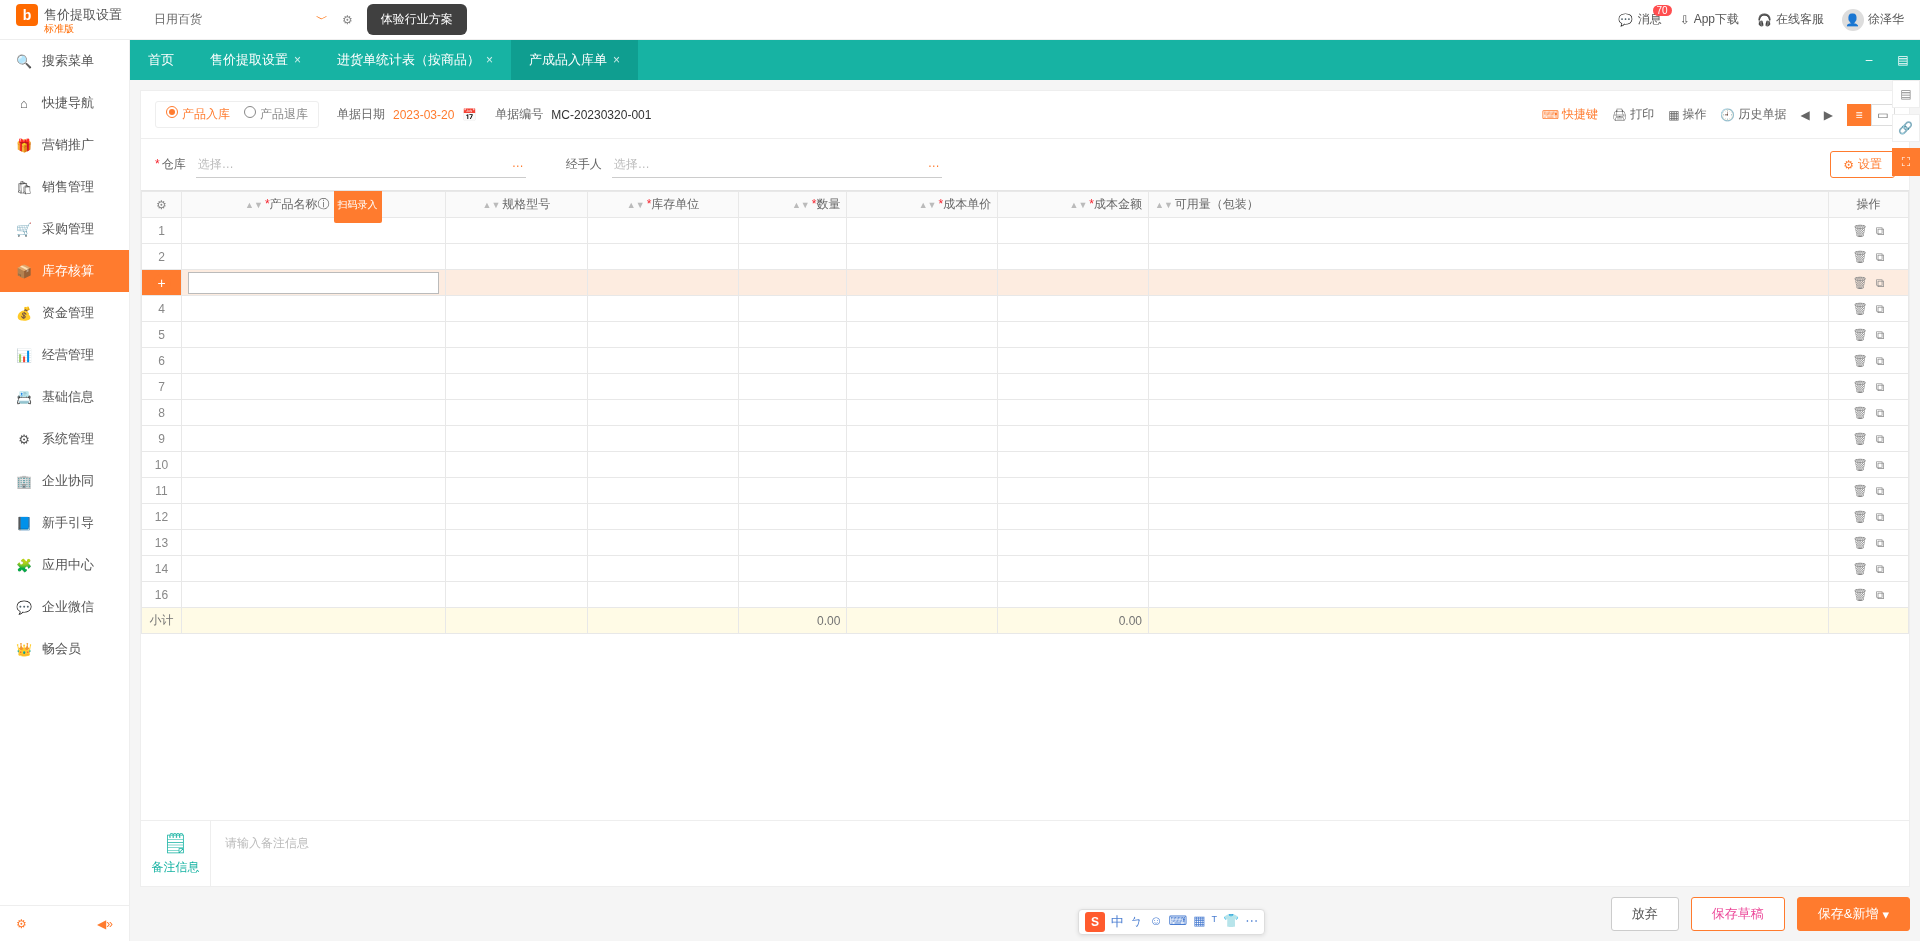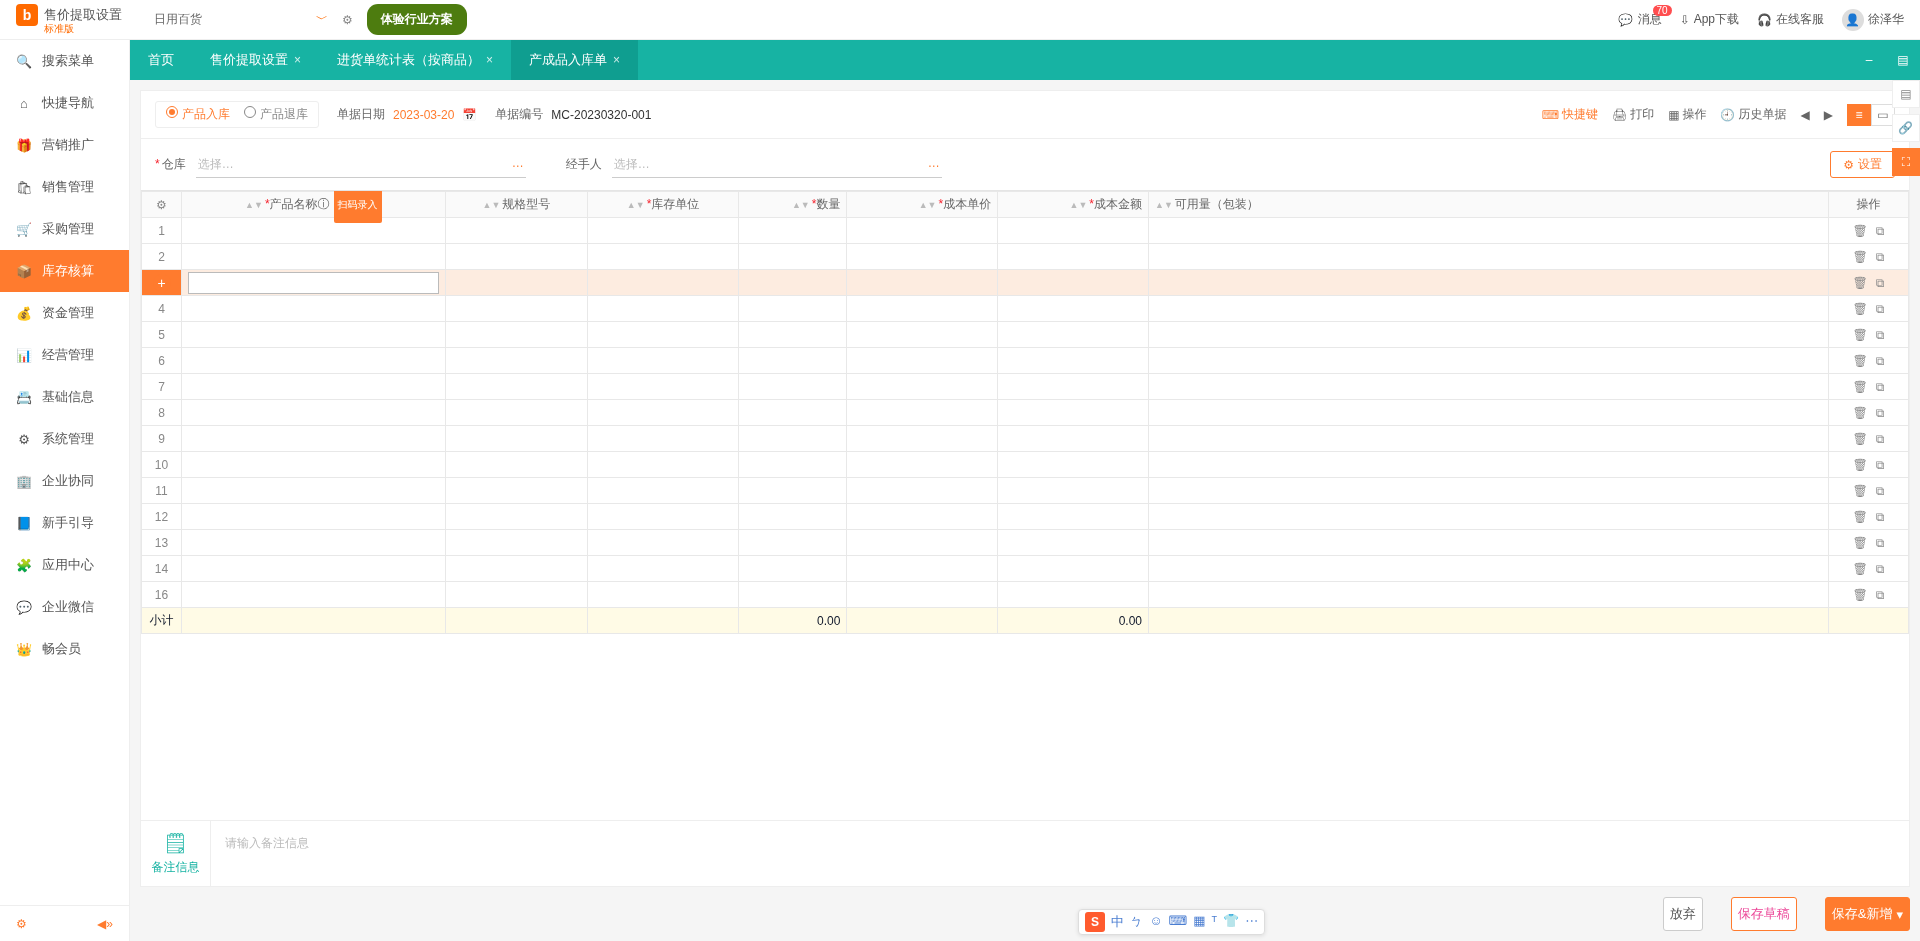--- a/index.html
+++ b/index.html
@@ -9,21 +9,21 @@
 
 .topbar { height:40px; background:#fff; display:flex; align-items:center; padding:0 16px; border-bottom:1px solid #eee; }
 .logo { display:flex; align-items:center; gap:6px; width:110px; }
 .logo-ic { width:22px; height:22px; background:#ff6a00; border-radius:4px; display:flex; align-items:center; justify-content:center; color:#fff; font-weight:bold; font-size:14px; }
 .logo-txt { font-size:13px; color:#555; }
 .logo-sub { font-size:10px; color:#ff6a00; margin-left:28px; margin-top:-4px; }
 .logo-wrap { display:flex; flex-direction:column; }
 .topsel { margin-left:20px; width:190px; height:26px; display:flex; align-items:center; justify-content:space-between; padding:0 8px; color:#666;gap:12px; }
 .topsel .chev { color:#ff6a00; }
 .gear-top { margin-left:6px; color:#888; cursor:pointer; }
-.trial-btn { margin-left:14px; background:#4d7c0f; color:#fff; border:none; padding:7px 14px; border-radius:11px; cursor:pointer; font-size:12px;font-weight:bold; }
+.trial-btn { margin-left:14px; background:#404040; color:#fff; border:none; padding:7px 14px; border-radius:6px; cursor:pointer; font-size:12px; }
 .top-right { margin-left:auto; display:flex; align-items:center; gap:18px; color:#555; }
 .top-right .item { display:flex; align-items:center; gap:4px; cursor:pointer; position:relative; }
 .badge { position:absolute; top:-6px; right:-10px; background:#ff4d4f; color:#fff; border-radius:8px; font-size:10px; padding:0 4px; }
 .avatar { width:22px; height:22px; border-radius:50%; background:#ddd; display:flex; align-items:center; justify-content:center; color:#999; }
 
 
 .body { flex:1; display:flex; min-height:0; }
 .sidebar { width:130px; background:#fff; border-right:1px solid #eee; display:flex; flex-direction:column; }
 .sidebar .menu { flex:1; }
 .side-item { display:flex; align-items:center; gap:10px; padding:12px 16px; color:#555; cursor:pointer; font-size:13px; }
@@ -75,29 +75,29 @@
 th .req { color:#f5222d; }
 th .sort { color:#bbb; font-size:9px; display:inline-flex; flex-direction:column; line-height:6px; margin-right:2px; }
 .col-idx { width:40px; text-align:center; color:#888; }
 .col-op { width:80px; text-align:center; }
 .tag-scan { background:#ff7b2e; color:#fff; font-size:10px; padding:13px 4px; border-radius:2px; margin-left:4px; }
 tr.active td { background:#fdece0; }
 tr.active .col-idx { background:#ff7b2e; }
 .add-btn { width:18px; height:18px; background:#ff7b2e; color:#fff; border-radius:50%; display:inline-flex; align-items:center; justify-content:center; font-size:14px; }
 .cell-input { border:1px solid #bbb; height:22px; width:100%; background:#fff; }
 .op-ic { color:#888; margin:0 4px; cursor:pointer; }
-tr.subtotal td { background:#fffbe6; color:#0f172a; }
+tr.subtotal td { background:#fffbe6; color:#737373; }
 
 
 .remark { display:flex; border-top:1px solid #eee; }
 .remark-lab { width:70px; display:flex; flex-direction:column; align-items:center; justify-content:center; gap:4px; padding:10px; color:#17b3a3; border-right:1px solid #eee;}
 .remark-lab .ic { font-size:20px; }
 .remark-inp { flex:1; padding:14px; color:#bbb; }
 .footer { margin:0 10px 10px; display:flex; justify-content:flex-end; gap:12px; align-items:center;}
-.btn { padding:7px 6px; border-radius:3px; cursor:pointer; font-size:13px;margin-left:16px; }
+.btn { padding:7px 20px; border-radius:3px; cursor:pointer; font-size:13px; }
 .btn-plain { background:#fff; border:1px solid #ccc; color:#555; }
 .btn-outline { background:#fff; border:1px solid #ff7b2e; color:#ec4899; }
 .btn-primary { background:#ff7b2e; border:1px solid #ff7b2e; color:#fff; display:flex; align-items:center; gap:4px;}
 
 
 .rail { position:fixed; right:0; top:80px; display:flex; flex-direction:column; gap:6px; }
 .rail .rb { width:28px; height:28px; background:#fff; border:1px solid #eee; display:flex; align-items:center; justify-content:center; color:#888; cursor:pointer; }
 .rail .rb.active { background:#ff7b2e; color:#fff; border-color:#ff7b2e; }
 
 

